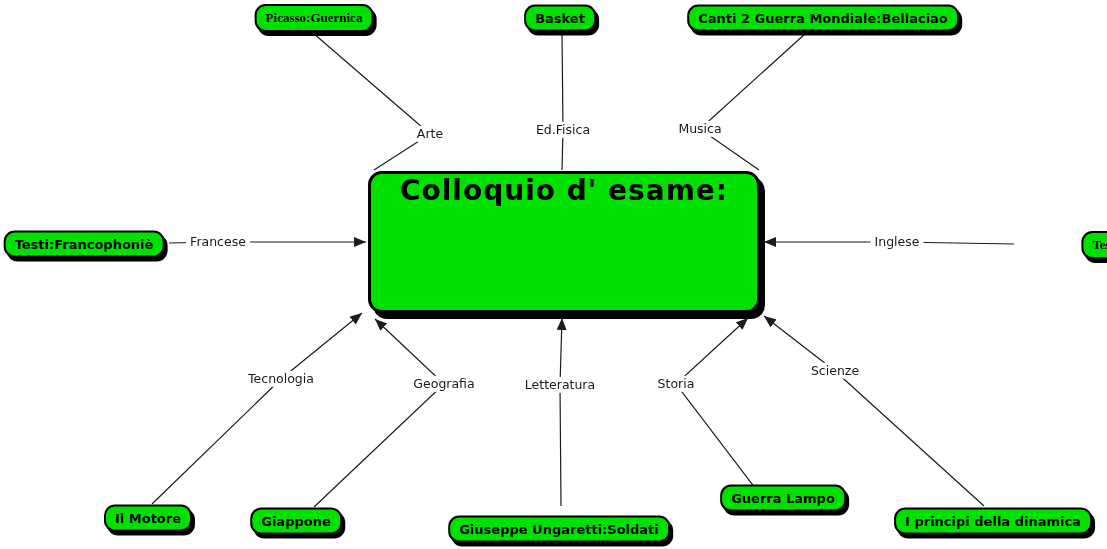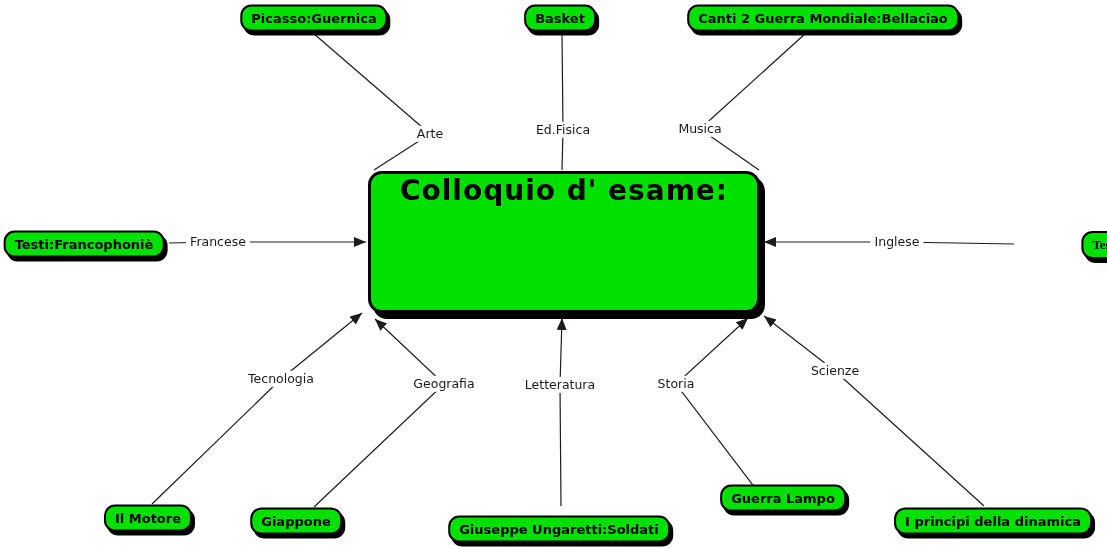--- a/index.html
+++ b/index.html
@@ -95,21 +95,21 @@
       <div class="link-label" style="left: 218px; top: 242px;">Francese</div>
       <div class="link-label" style="left: 897px; top: 242px;">Inglese</div>
       <div class="link-label" style="left: 281px; top: 379px;">Tecnologia</div>
       <div class="link-label" style="left: 444px; top: 384px;">Geografia</div>
       <div class="link-label" style="left: 560px; top: 385px;">Letteratura</div>
       <div class="link-label" style="left: 676px; top: 384px;">Storia</div>
       <div class="link-label" style="left: 835px; top: 371px;">Scienze</div>
     </div>
 
   <div class="node-layer">
-      <div class="concept-node" style="left: 314px; top: 18px;">Picasso:Guernica</div>
+      <div class="concept-node" style="left: 314px; top: 18px; font-family: Liberation Serif, serif;">Picasso:Guernica</div>
       <div class="concept-node" style="left: 560px; top: 18px;">Basket</div>
       <div class="concept-node" style="left: 823px; top: 18px;">Canti 2 Guerra Mondiale:Bellaciao</div>
       <div class="concept-node" style="left: 84px; top: 244px;">Testi:Francophoniè</div>
       <div class="concept-node" style="left: 1112px; top: 245px; font-family: Liberation Serif, serif;">Testi....</div>
       <div class="concept-node" style="left: 148px; top: 518px;">Il Motore</div>
       <div class="concept-node" style="left: 296px; top: 521px;">Giappone</div>
       <div class="concept-node" style="left: 559px; top: 521px; margin-top: 8px;">Giuseppe Ungaretti:Soldati</div>
       <div class="concept-node" style="left: 783px; top: 498px;">Guerra Lampo</div>
       <div class="concept-node" style="left: 993px; top: 521px;">I principi della dinamica</div>
     </div>

